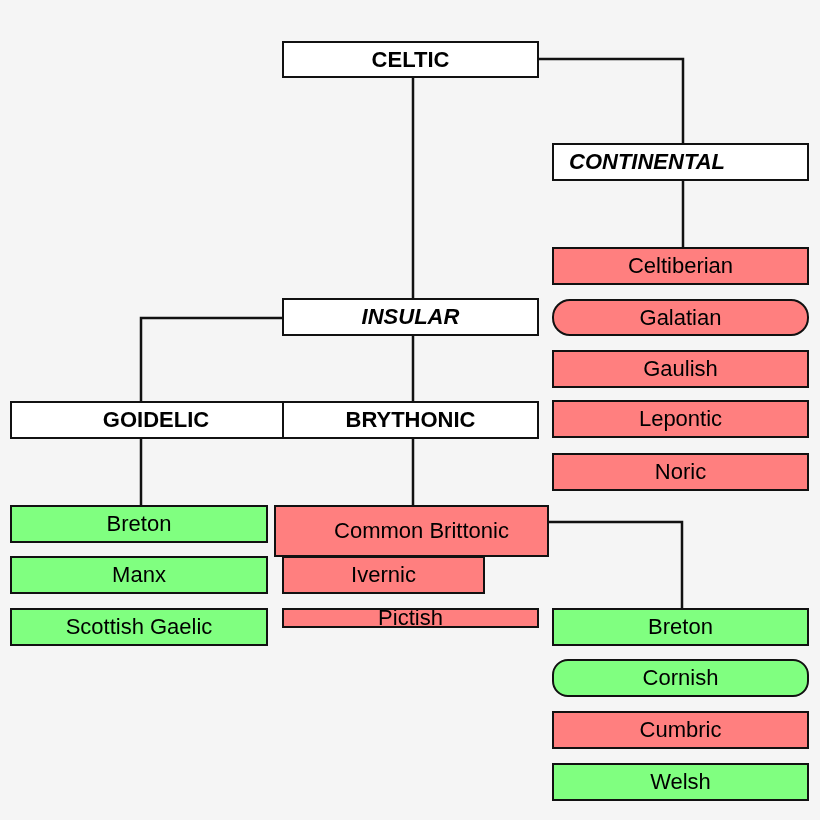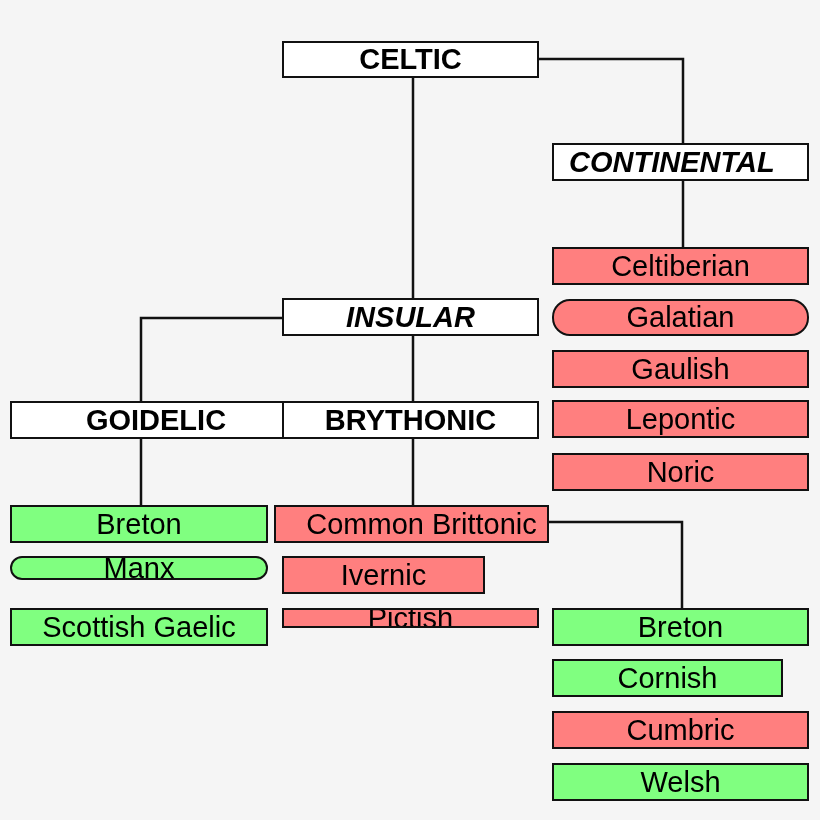--- a/index.html
+++ b/index.html
@@ -1,20 +1,20 @@
 <!DOCTYPE html>
 <html><head>
 <meta charset="utf-8">
 <style>
   html, body { margin:0; padding:0; }
   body { width:820px; height:820px; background:#f5f5f5; position:relative; overflow:hidden;
          font-family:"Liberation Sans", "DejaVu Sans", sans-serif; }
   svg.lines { position:absolute; left:0; top:0; }
   .box { position:absolute; box-sizing:border-box; border:2px solid #111; display:flex;
-         align-items:center; justify-content:center; color:#000; font-size:29px; white-space:nowrap; overflow:hidden; }
+         align-items:center; justify-content:center; color:#000; font-size:22px; white-space:nowrap; overflow:hidden; }
   .hdr { background:#fff; font-weight:bold; }
   .ital { font-style:italic; }
   .red { background:#ff7f7f; }
   .green { background:#80ff80; }
 </style>
 </head>
 <body>
 
 <svg class="lines" width="820" height="820">
   <g stroke="#111" stroke-width="2.5" fill="none">
@@ -36,23 +36,23 @@
 <div class="box red" style="left:552px;top:299px;width:257px;height:37px;border-radius:18px;">Galatian</div>
 <div class="box red" style="left:552px;top:350px;width:257px;height:38px;">Gaulish</div>
 <div class="box red" style="left:552px;top:400px;width:257px;height:38px;">Lepontic</div>
 <div class="box red" style="left:552px;top:453px;width:257px;height:38px;">Noric</div>
 
 <div class="box hdr ital" style="left:282px;top:298px;width:257px;height:38px;">INSULAR</div>
 <div class="box hdr" style="left:10px;top:401px;width:292px;height:38px;">GOIDELIC</div>
 <div class="box hdr" style="left:282px;top:401px;width:257px;height:38px;">BRYTHONIC</div>
 
 <div class="box green" style="left:10px;top:505px;width:258px;height:38px;">Breton</div>
-<div class="box green" style="left:10px;top:556px;width:258px;height:24px;border-radius:14px;">Manx</div>
+<div class="box green" style="left:10px;top:556px;width:258px;height:38px;">Manx</div>
 <div class="box green" style="left:10px;top:608px;width:258px;height:38px;">Scottish Gaelic</div>
 
-<div class="box red" style="left:274px;top:505px;width:275px;height:38px;padding-left:20px;">Common Brittonic</div>
+<div class="box red" style="left:274px;top:505px;width:275px;height:52px;padding-left:20px;">Common Brittonic</div>
 <div class="box red" style="left:282px;top:556px;width:203px;height:38px;">Ivernic</div>
 <div class="box red" style="left:282px;top:608px;width:257px;height:20px;">Pictish</div>
 
 <div class="box green" style="left:552px;top:608px;width:257px;height:38px;">Breton</div>
-<div class="box green" style="left:552px;top:659px;width:231px;height:38px;">Cornish</div>
+<div class="box green" style="left:552px;top:659px;width:257px;height:38px;border-radius:16px;">Cornish</div>
 <div class="box red" style="left:552px;top:711px;width:257px;height:38px;">Cumbric</div>
 <div class="box green" style="left:552px;top:763px;width:257px;height:38px;">Welsh</div>
 
 </body></html>

